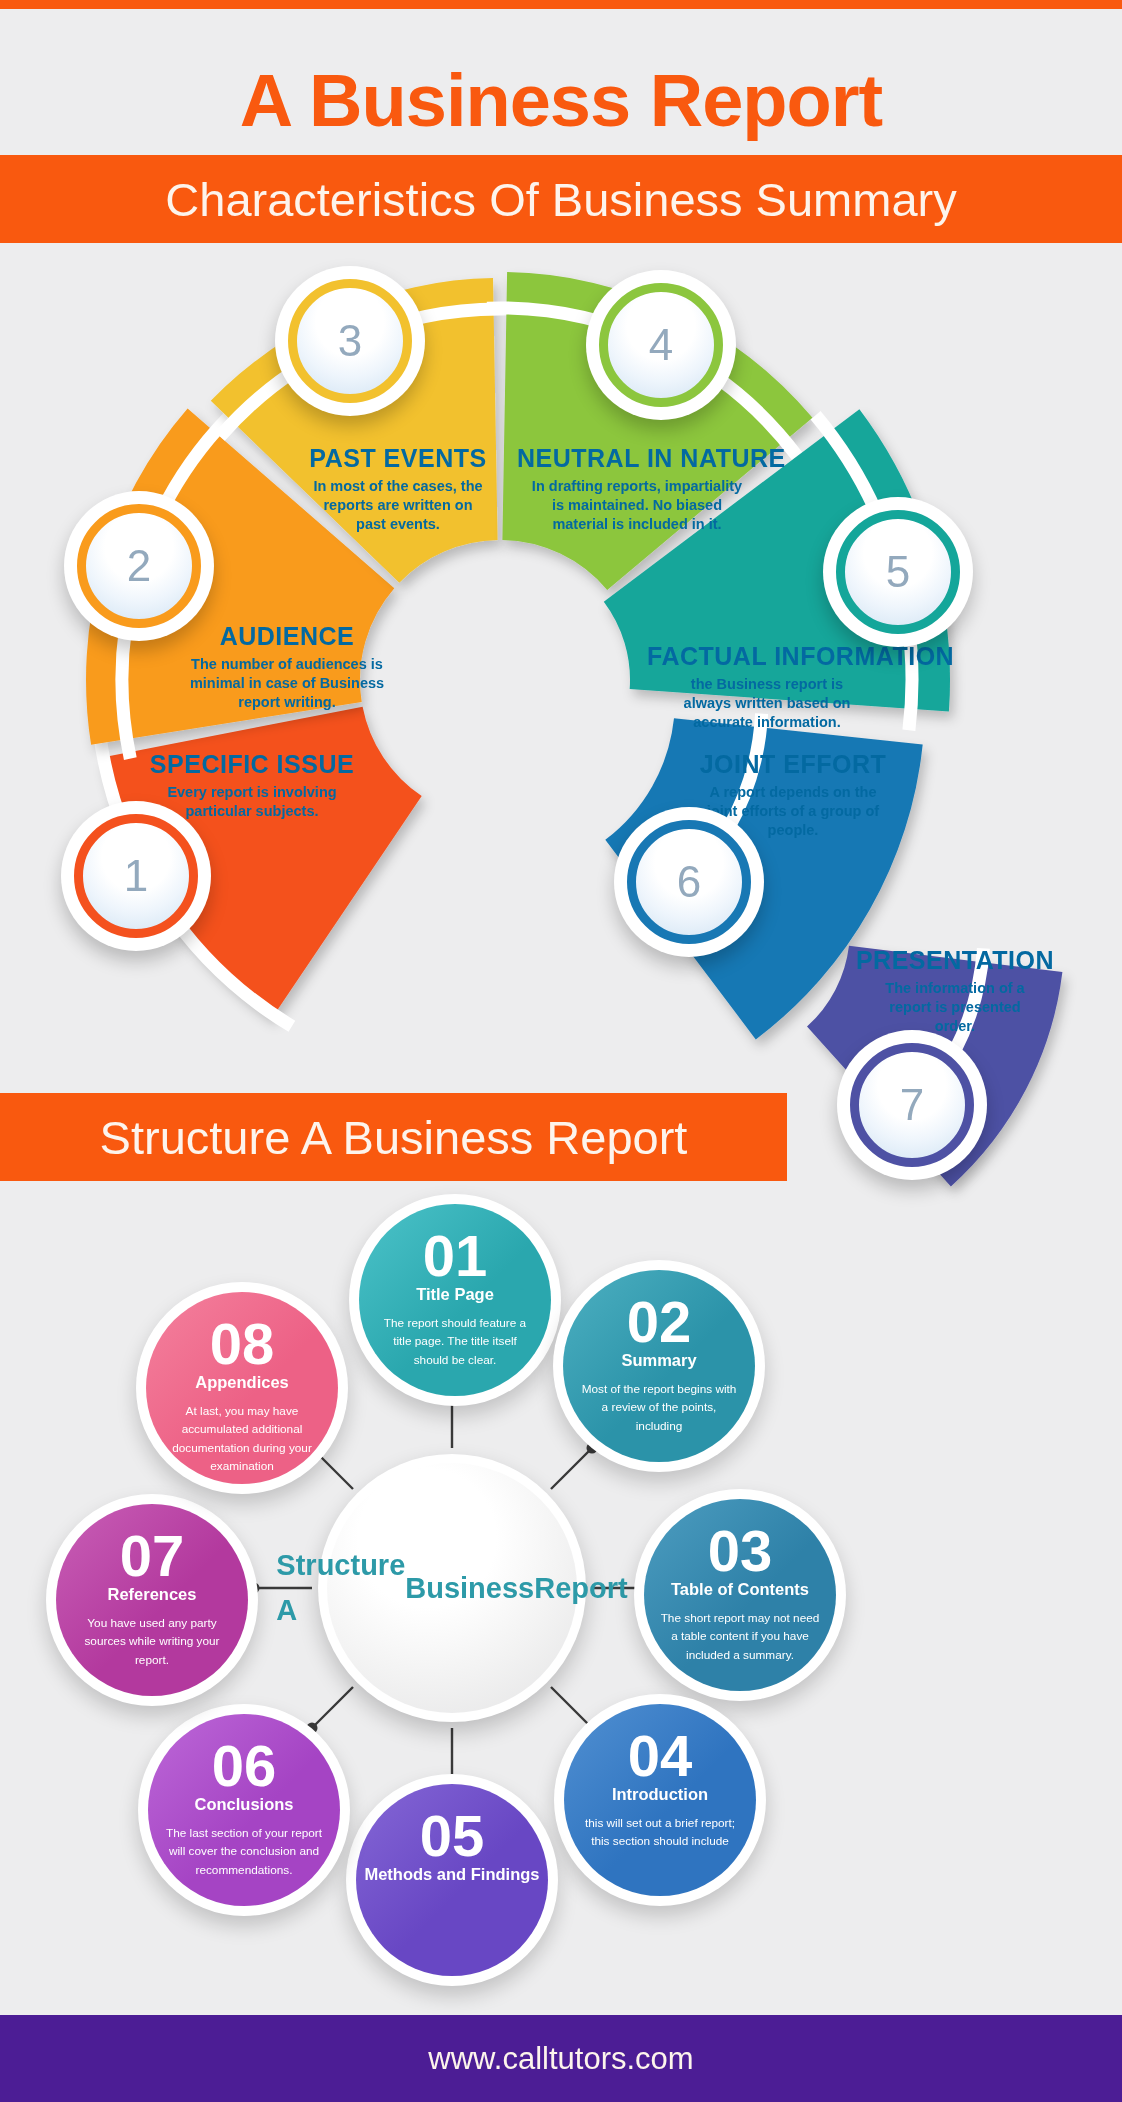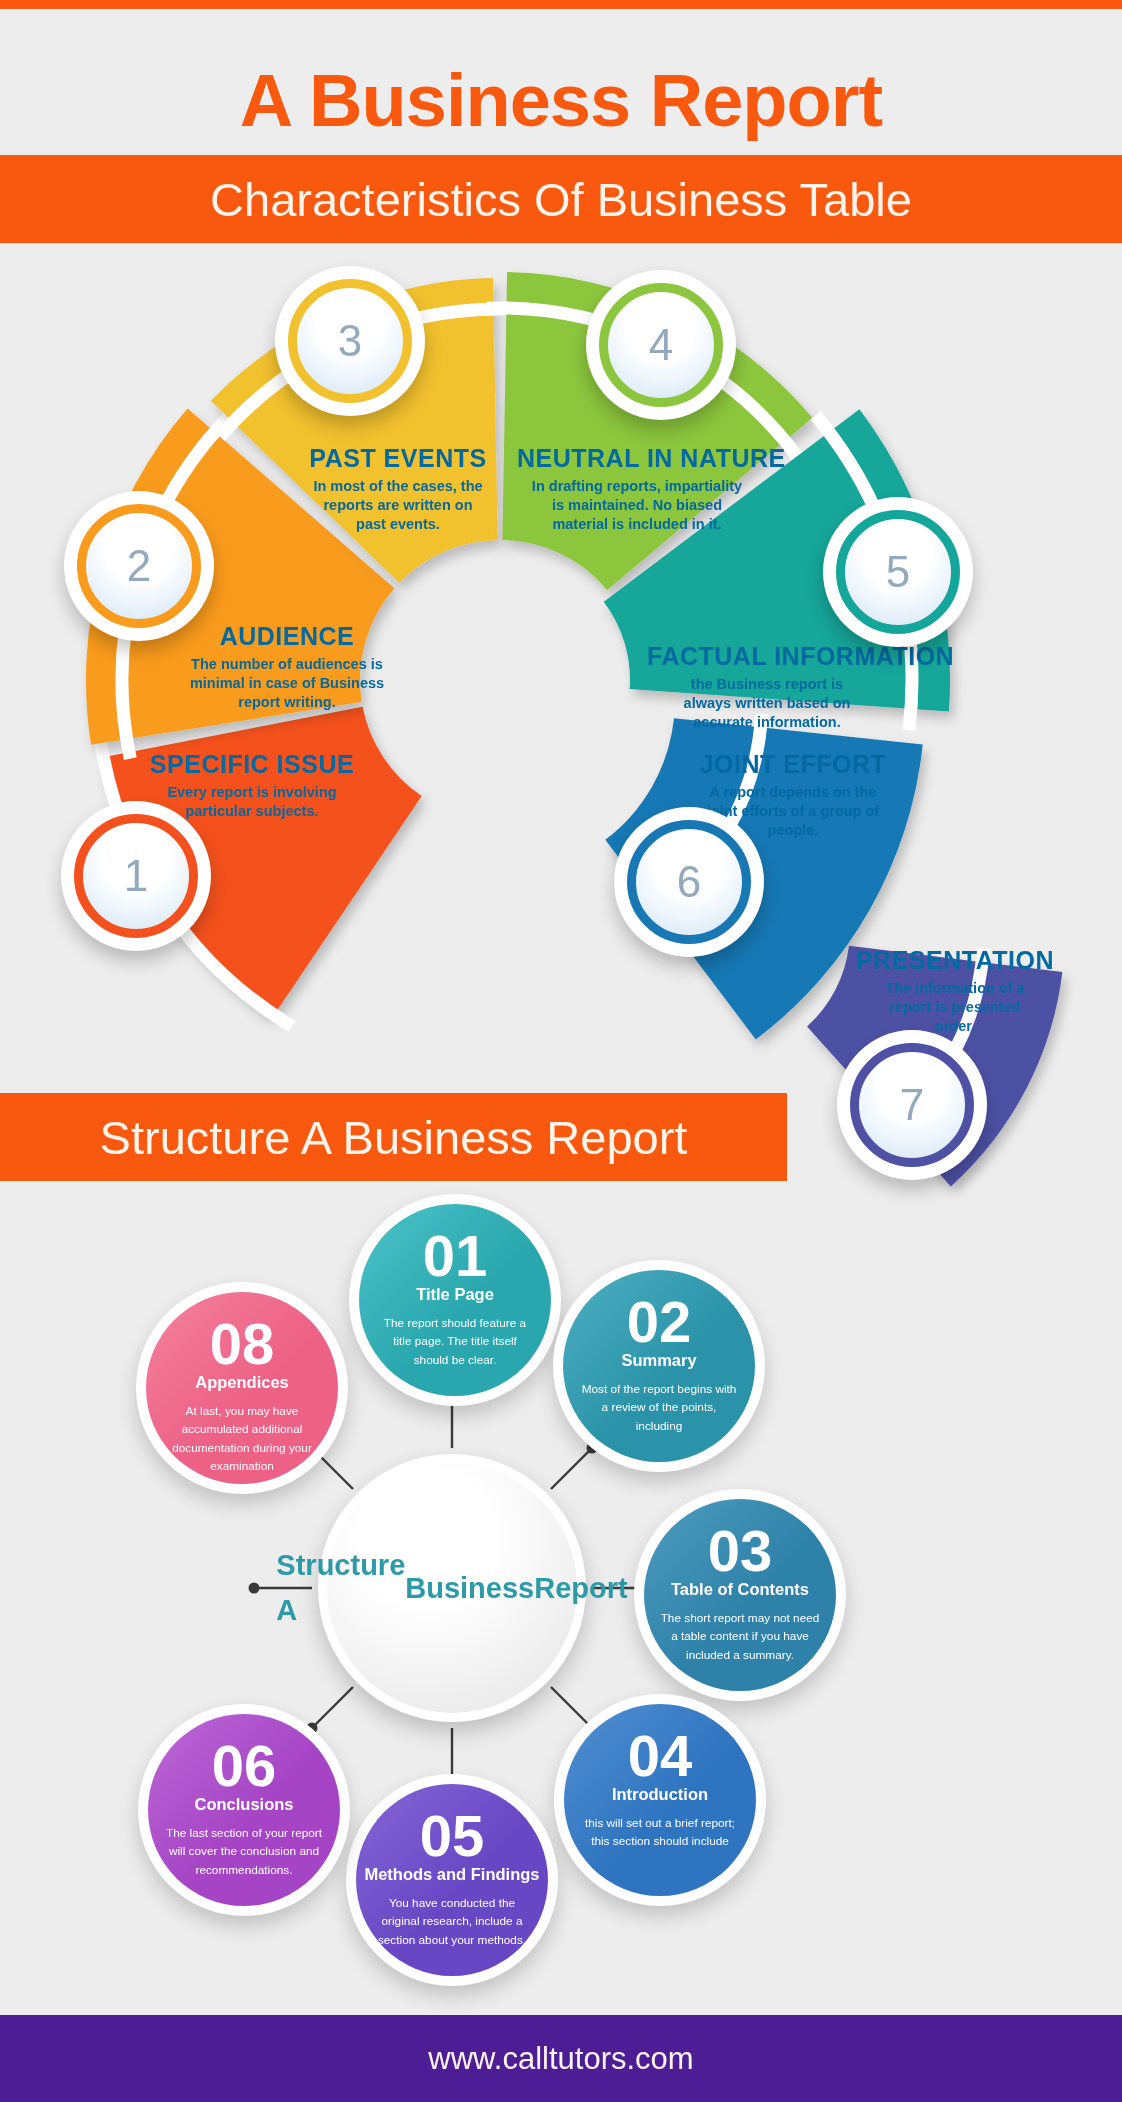--- a/index.html
+++ b/index.html
@@ -73,21 +73,21 @@
 </style>
 </head>
 <body>
 
 <div class="page">
   <div class="top-strip"></div>
 
   <div class="main-title">A Business Report</div>
 
   <div class="banner banner1">
-    <span>Characteristics Of Business Table</span>
+    <span>Characteristics Of Business Summary</span>
   </div>
 
   <svg id="fan-svg" viewBox="0 0 1122 2102">
       <defs>
         <filter id="sh" x="-20%" y="-20%" width="140%" height="140%">
           <feDropShadow dx="4" dy="7" stdDeviation="6" flood-color="#000" flood-opacity="0.22"></feDropShadow>
         </filter>
       </defs>
       <path d="M271.8,1018.2 A408,408 0 0 1 99.5,757.9 L362.6,706.7 A140,140 0 0 0 421.7,796.1 Z" fill="#f4511e" filter="url(#sh)"></path>
       <path d="M291.9,1026.3 A404,404 0 0 1 99.9,736.2" fill="none" stroke="#ffffff" stroke-width="13"></path>
@@ -223,30 +223,36 @@
       <div class="inner" style="background: linear-gradient(135deg, rgb(81, 144, 210) 0%, rgb(47, 116, 192) 55%);">
       <div class="num">04</div>
       <div class="st">Introduction</div>
       <div class="sb">this will set out a brief report; this section should include</div>
       </div>
     </div>
   <div class="sat sp4">
       <div class="inner" style="background: linear-gradient(135deg, rgb(133, 103, 214) 0%, rgb(104, 71, 196) 55%);">
       <div class="num">05</div>
       <div class="st">Methods and Findings</div>
-      <div class="sb">You have conducted the original research, include a section about your methods.</div>
       </div>
     </div>
   <div class="sat sp5">
       <div class="inner" style="background: linear-gradient(135deg, rgb(189, 104, 216) 0%, rgb(165, 68, 196) 55%);">
       <div class="num">06</div>
       <div class="st">Conclusions</div>
       <div class="sb">The last section of your report will cover the conclusion and recommendations.</div>
       </div>
     </div>
+  <div class="sat sp6">
+      <div class="inner" style="background: linear-gradient(135deg, rgb(201, 95, 182) 0%, rgb(179, 57, 158) 55%);">
+      <div class="num">07</div>
+      <div class="st">References</div>
+      <div class="sb">You have used any party sources while writing your report.</div>
+      </div>
+    </div>
   <div class="sat sp7">
       <div class="inner" style="background: linear-gradient(135deg, rgb(244, 129, 157) 0%, rgb(237, 97, 134) 55%);">
       <div class="num">08</div>
       <div class="st">Appendices</div>
       <div class="sb">At last, you may have accumulated additional documentation during your examination</div>
       </div>
     </div>
 
   <div class="footer">
     <span>www.calltutors.com</span>

